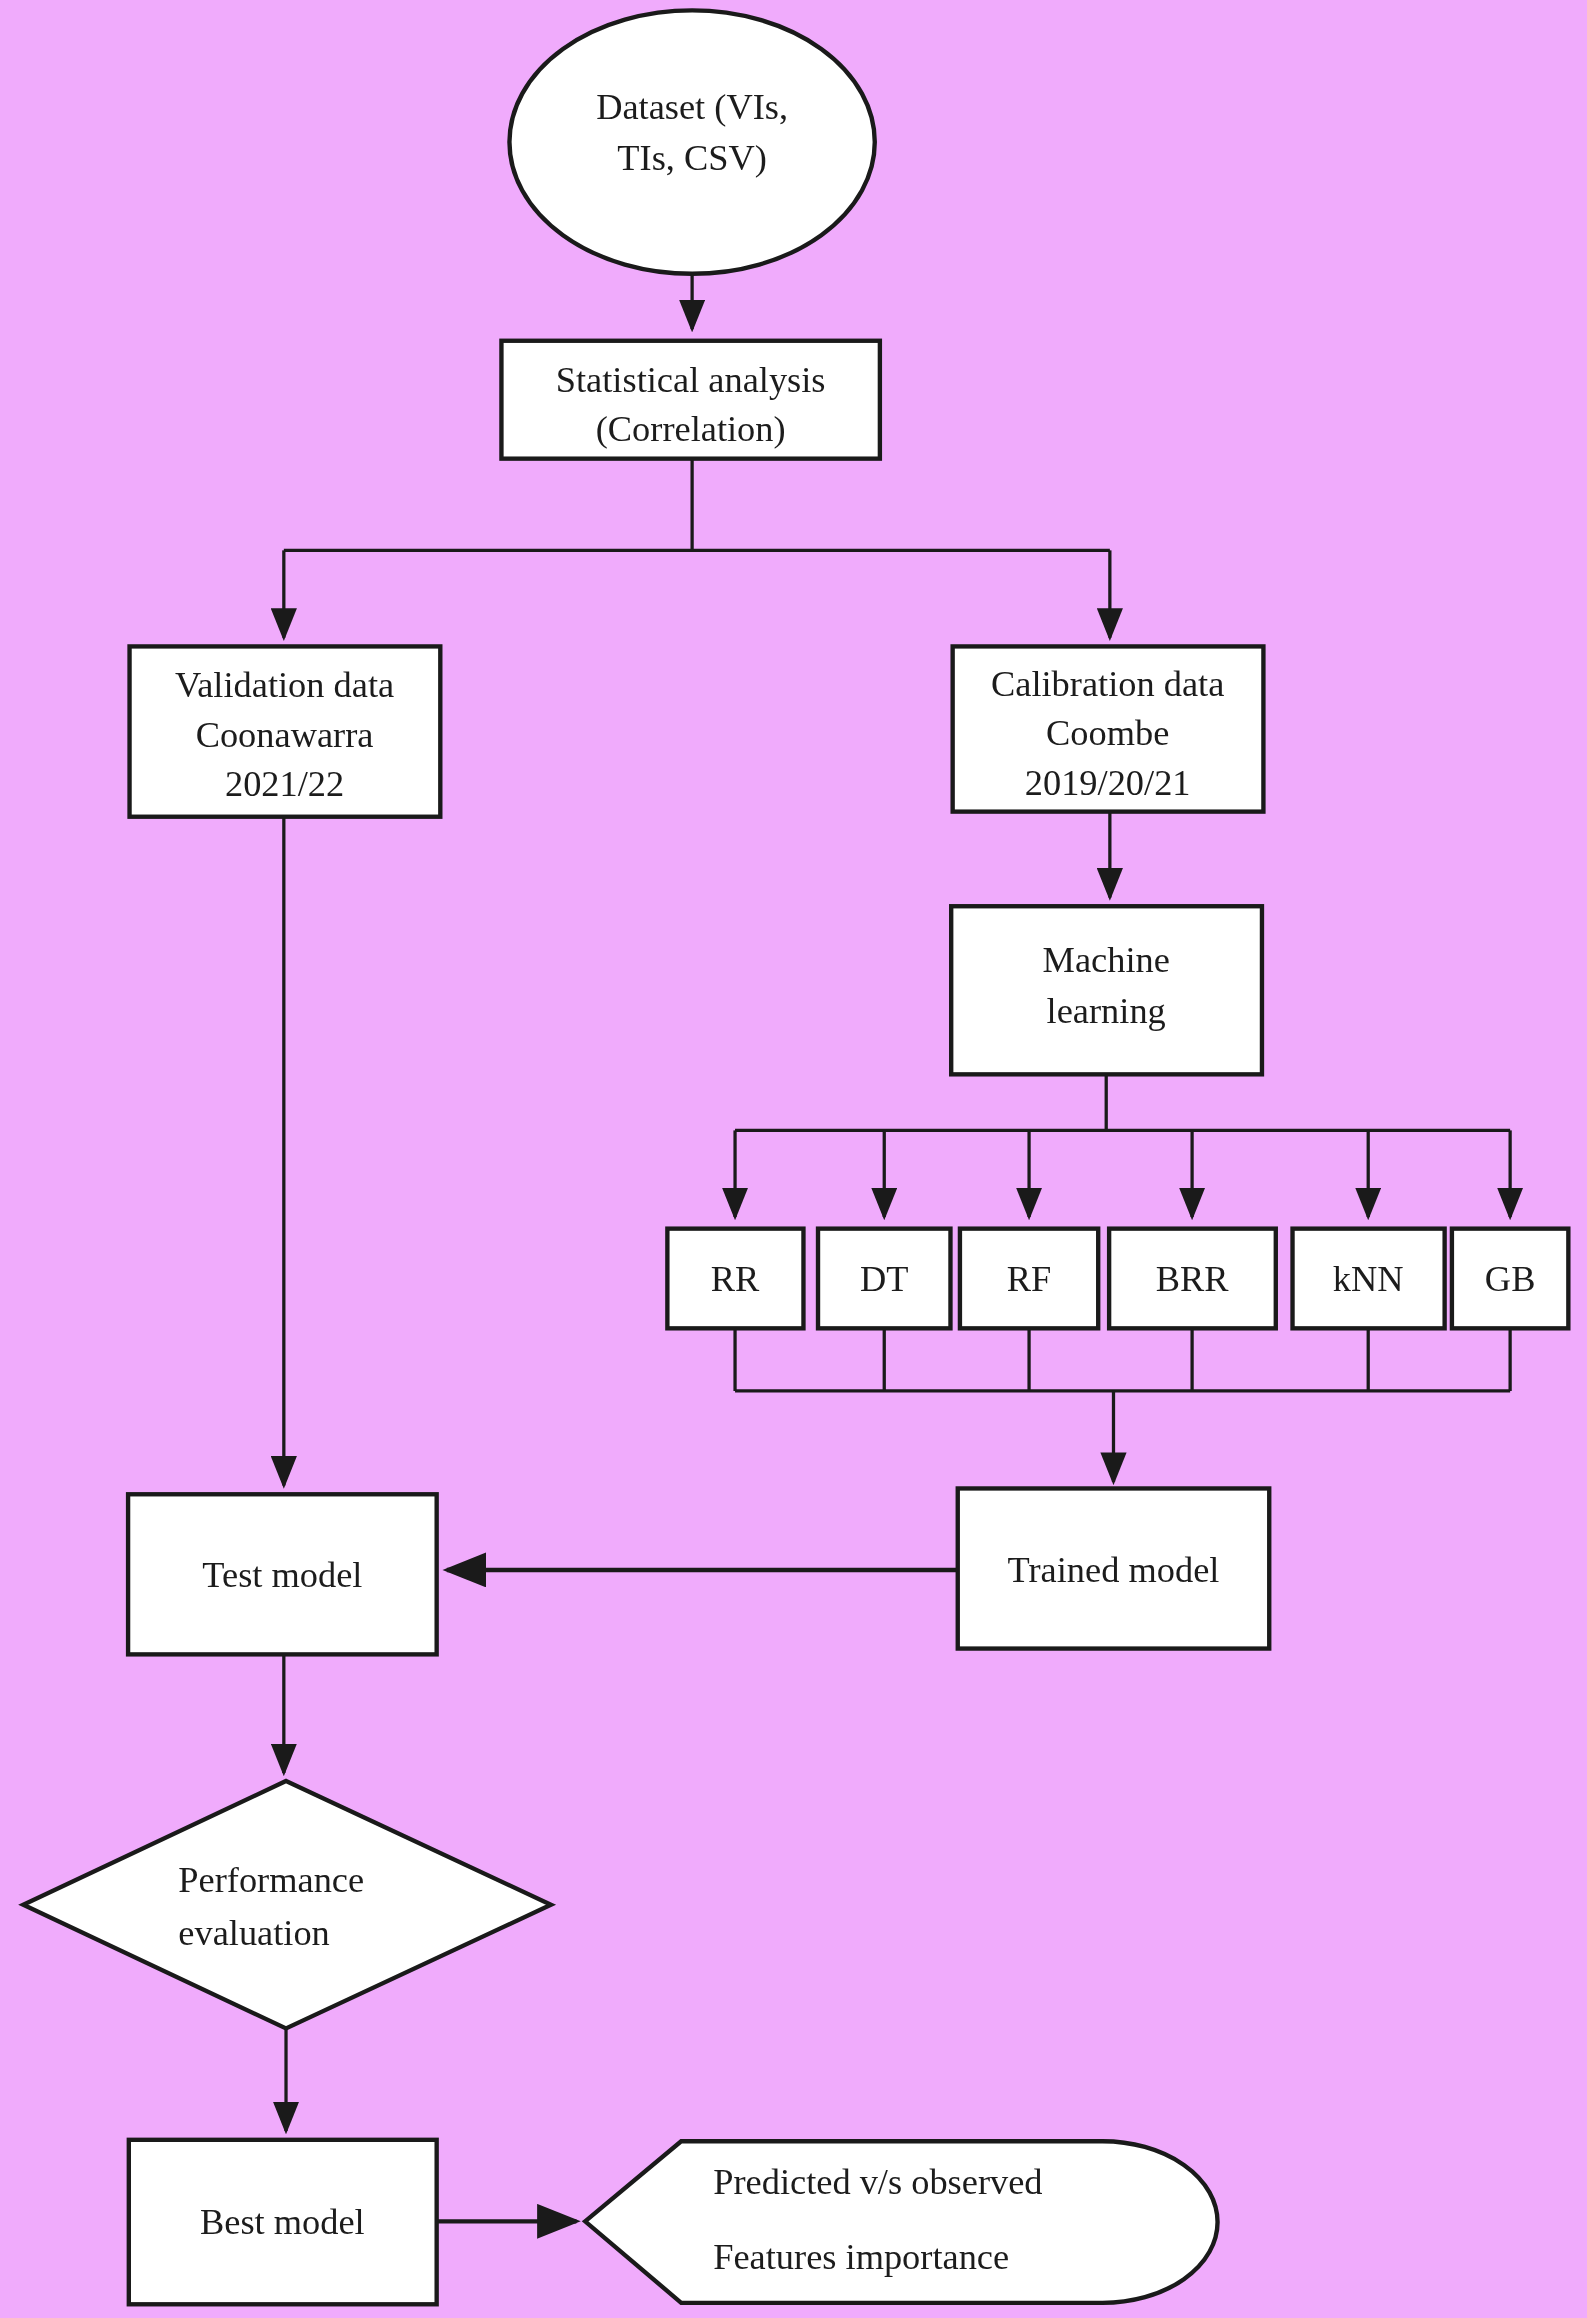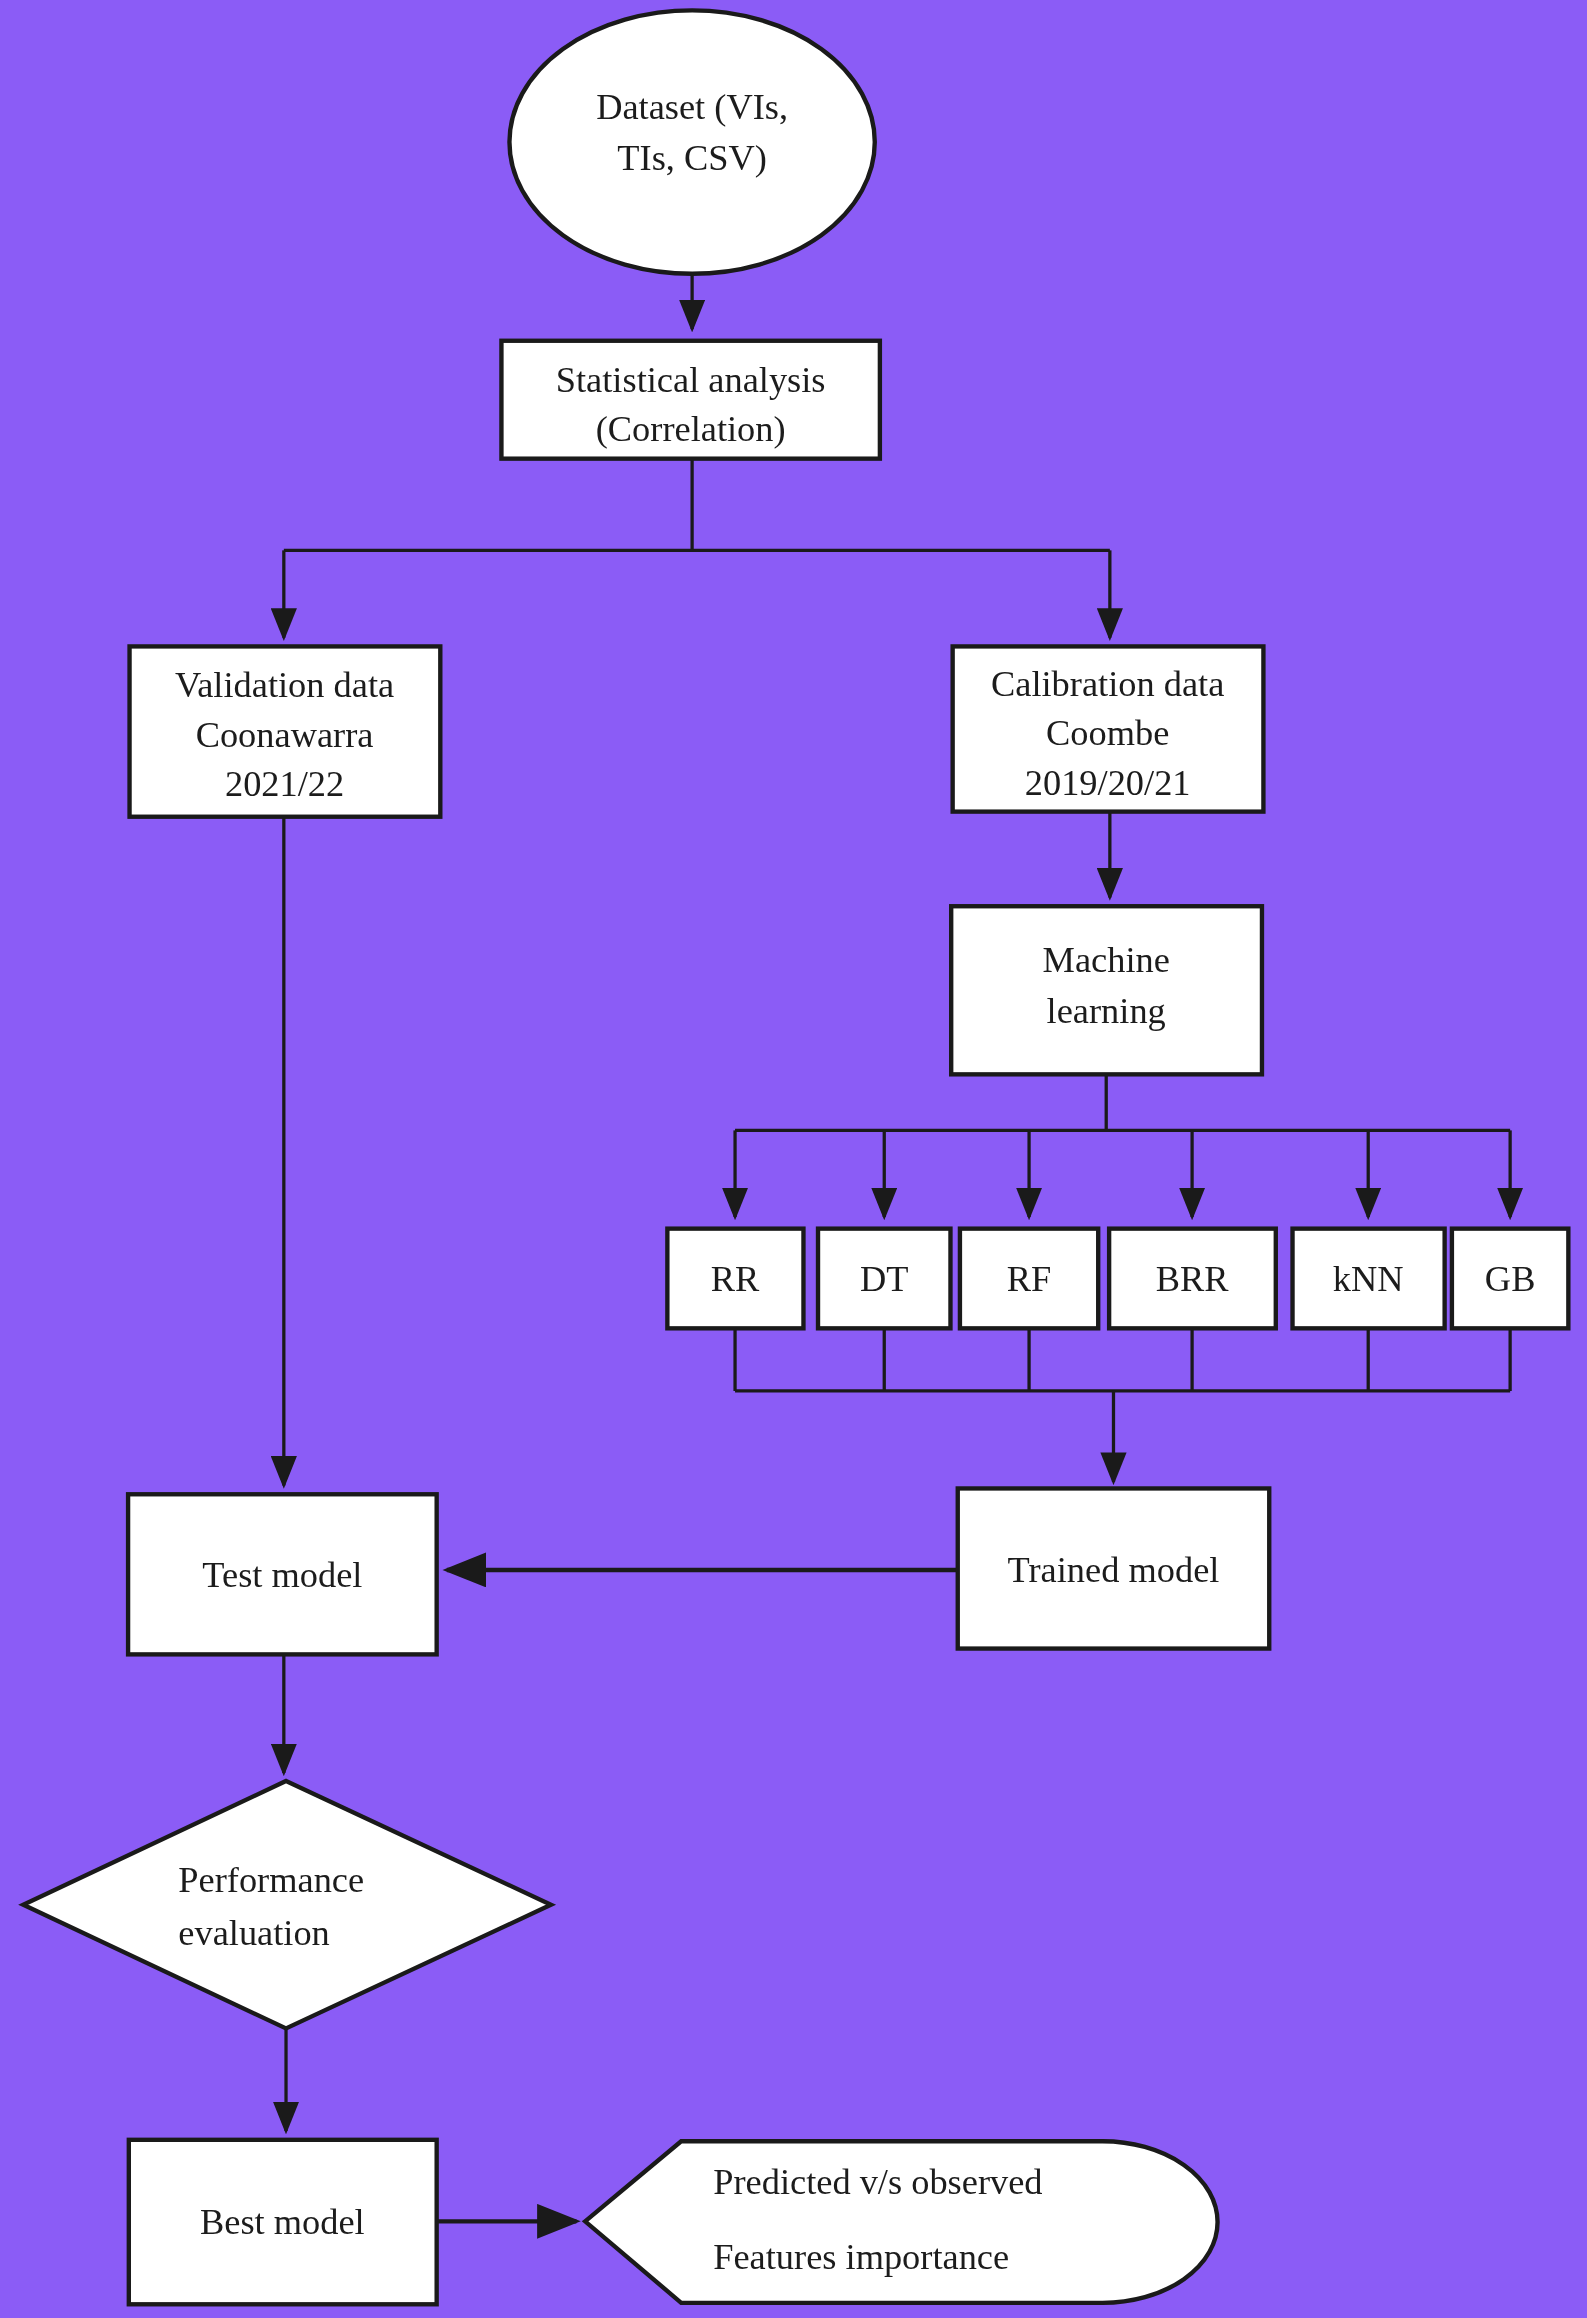--- a/index.html
+++ b/index.html
@@ -1,20 +1,20 @@
 <!DOCTYPE html>
 <html style="font-size:11.6px"><head>
 <meta charset="utf-8">
 <style>
   html, body { margin: 0; padding: 0; background: #ffffff; }
   .stage {
     position: relative;
     width: 1588px;
     height: 2319px;
-    background: #8b5cf6;
+    background: #f0abfc;
     overflow: hidden;
   }
   svg.flow { display: block; width: 1588px; height: 2319px; }
   .shape {
     fill: #ffffff;
     stroke: #1a1a1a;
     stroke-width: 6;
   }
   .conn {
     fill: none;

